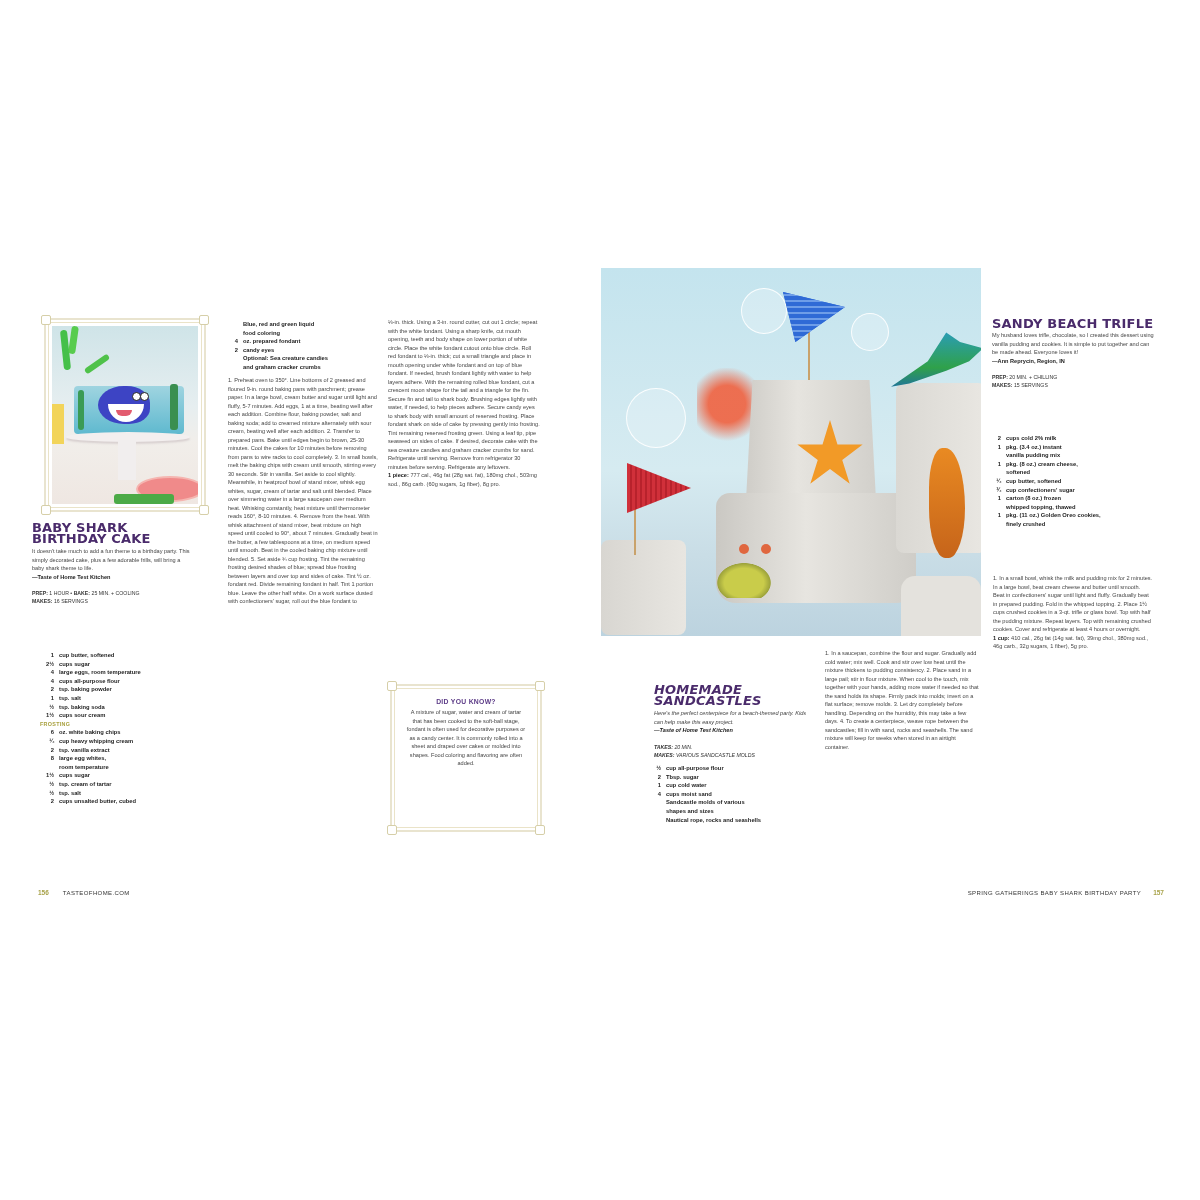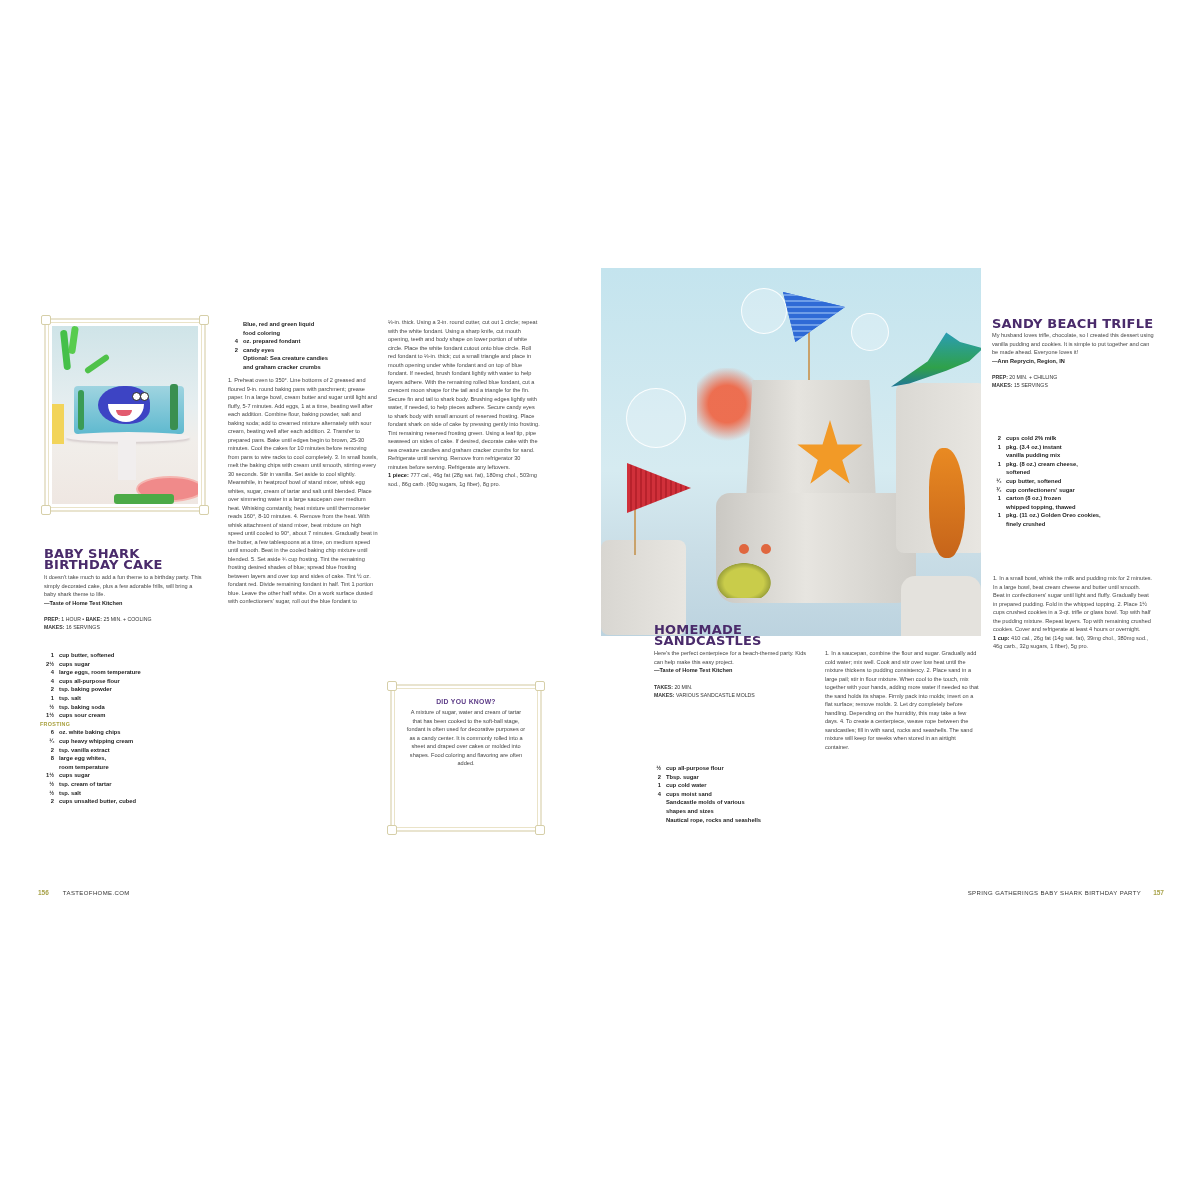--- a/index.html
+++ b/index.html
@@ -55,21 +55,21 @@
 
     <div style="position:absolute; left:14px; top:106px; width:124px; height:10px; background:#f3efef; border-radius:50%; box-shadow:0 2px 2px #d8d0d0;"></div>
     <div style="position:absolute; left:66px; top:114px; width:18px; height:40px; background:#f1eeee;"></div>
     <div style="position:absolute; left:0px; top:78px; width:12px; height:40px; background:#f2d45a;"></div>
 
     <div style="position:absolute; left:84px; top:150px; width:64px; height:22px; background:#f08a8a; border-radius:50%; border:2px solid #f5b5b0;"></div>
     <div style="position:absolute; left:62px; top:168px; width:60px; height:10px; background:#4caa46; border-radius:3px;"></div>
   </div>
 </div>
 
-<div class="abs" style="left:44px; top:522px; width:160px;margin-top:26px;">
+<div class="abs" style="left:32px; top:522px; width:160px;">
   <div class="title">
     <div>BABY SHARK</div>
     <div>BIRTHDAY CAKE</div>
   </div>
   <div class="intro" style="margin-top:3px;">It doesn't take much to add a fun theme to a birthday party. This simply decorated cake, plus a few adorable frills, will bring a baby shark theme to life.</div>
   <div class="byline">—Taste of Home Test Kitchen</div>
   <div class="meta">
     <div><b>PREP:</b> <span>1 HOUR •</span> <b>BAKE:</b> <span>25 MIN. + COOLING</span></div>
     <div><b>MAKES:</b> <span>16 SERVINGS</span></div>
   </div>
@@ -225,21 +225,21 @@
 
   <div style="position:absolute; left:195px; top:152px; width:68px; height:70px; background:#f29a27; clip-path:polygon(50% 0,61% 35%,98% 35%,68% 57%,79% 91%,50% 70%,21% 91%,32% 57%,2% 35%,39% 35%);"></div>
 
   <div style="position:absolute; left:328px; top:180px; width:36px; height:110px; background:linear-gradient(180deg,#e98a22,#c6641a); border-radius:40% 60% 50% 50%;"></div>
 
   <div style="position:absolute; left:112px; top:292px; width:62px; height:38px; background:radial-gradient(ellipse at 50% 60%,#c9cc4a 0 45%,#9da33b 60%,transparent 62%);"></div>
   <div style="position:absolute; left:138px; top:276px; width:10px; height:10px; background:#e0673f; border-radius:50%;"></div>
   <div style="position:absolute; left:160px; top:276px; width:10px; height:10px; background:#e0673f; border-radius:50%;"></div>
 </div>
 
-<div class="abs" style="left:654px; top:624px; width:160px;">
+<div class="abs" style="left:654px; top:684px; width:160px;font-style:italic;">
   <div class="title">
     <div>HOMEMADE</div>
     <div>SANDCASTLES</div>
   </div>
   <div class="intro" style="margin-top:3px;">Here's the perfect centerpiece for a beach-themed party. Kids can help make this easy project.</div>
   <div class="byline">—Taste of Home Test Kitchen</div>
   <div class="meta">
     <div><b>TAKES:</b> <span>20 MIN.</span></div>
     <div><b>MAKES:</b> <span>VARIOUS SANDCASTLE MOLDS</span></div>
   </div>

